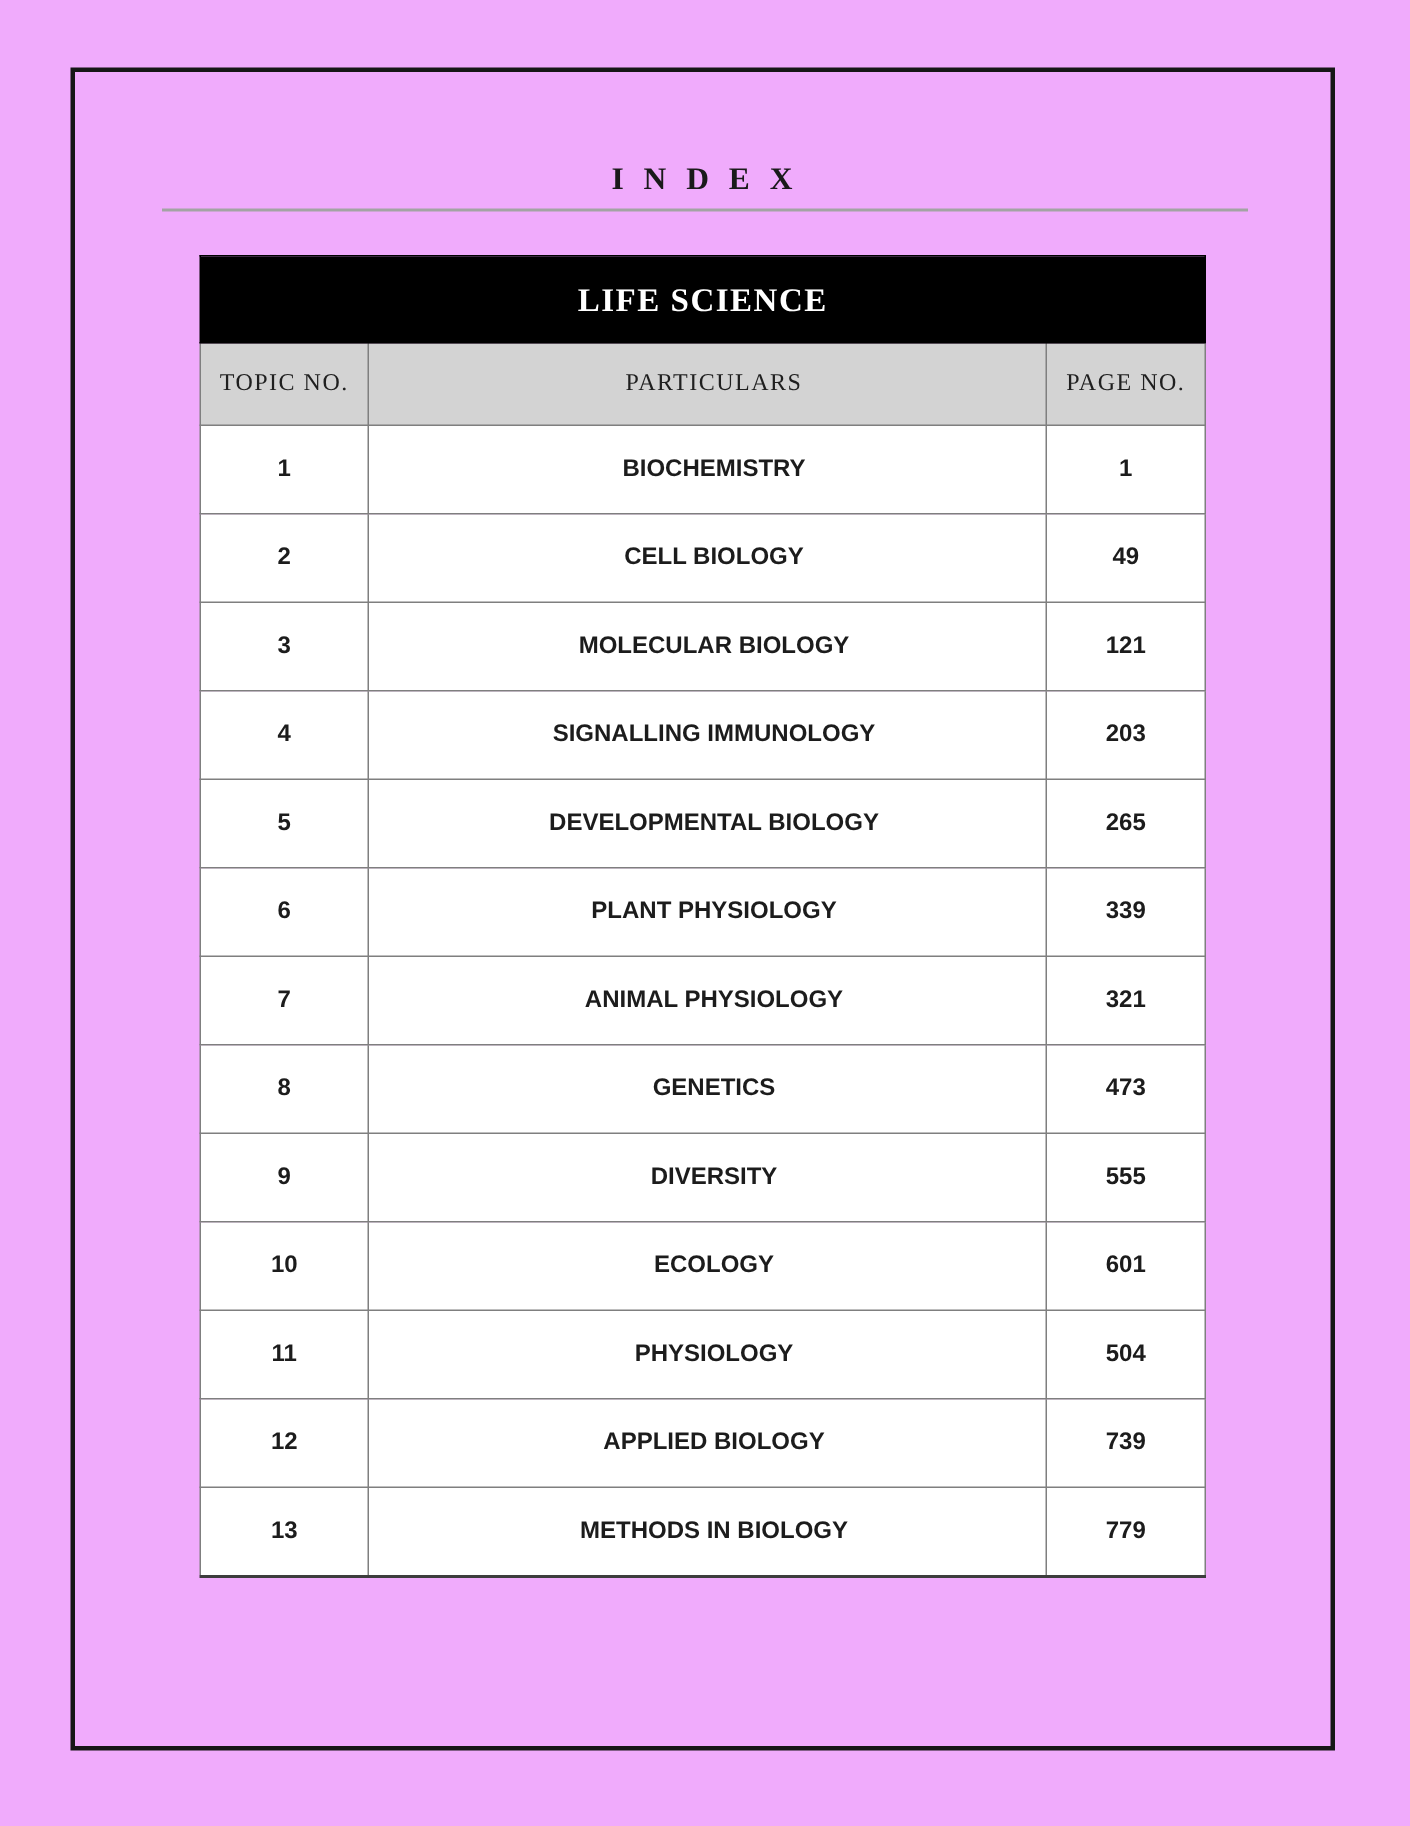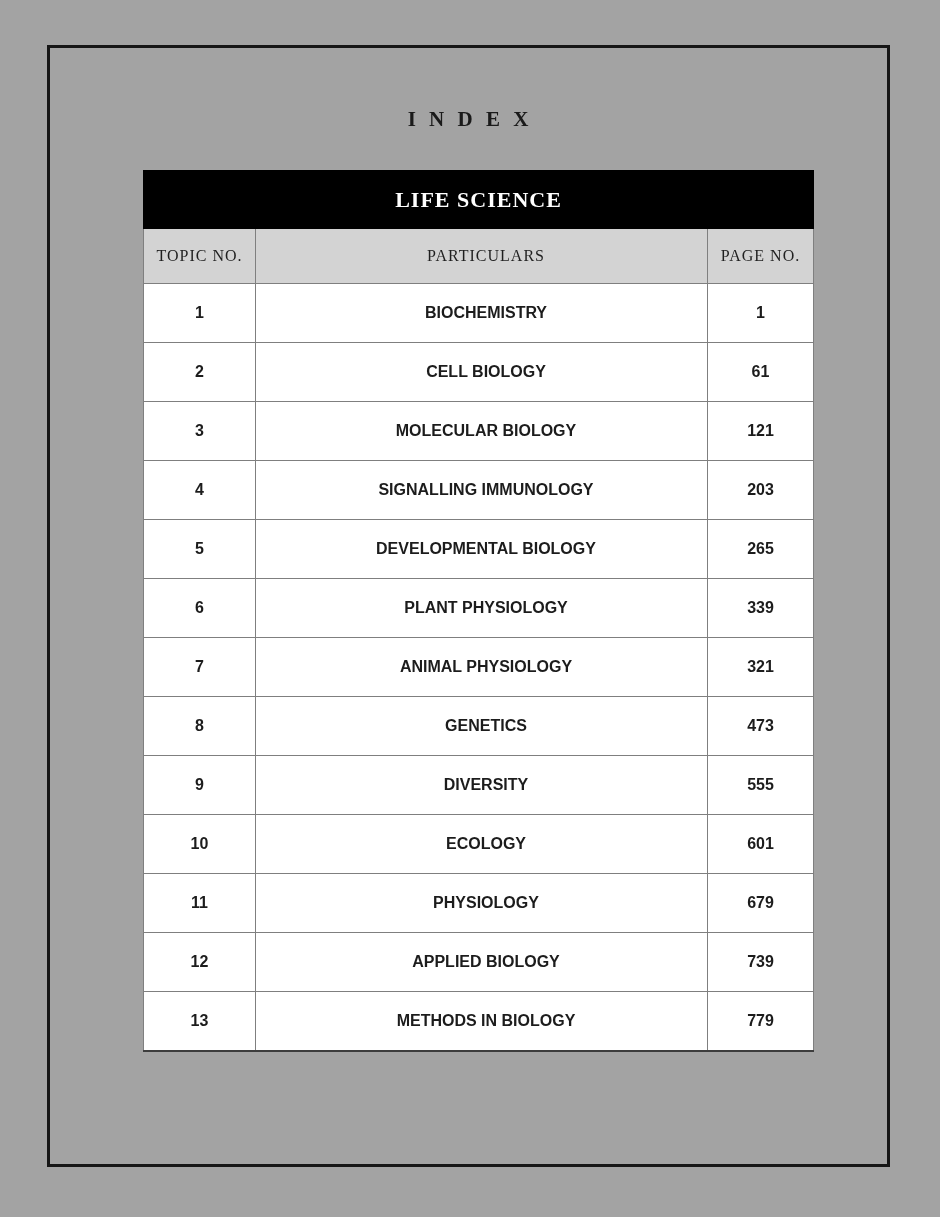--- a/index.html
+++ b/index.html
@@ -2,21 +2,21 @@
 <html style="--banner-bg: #000000; --banner-text: #ffffff; --header-bg: #d3d3d3; --grid-line: #7f7f7f; --body-text: #1c1c1c; --rule: #a3a3a3; --page-border: #161616;"><head>
 <meta charset="utf-8">
 <style>
   html, body { margin: 0; padding: 0; }
   body { background: #ffffff; font-family: "Liberation Sans", sans-serif; }
 
   .screen {
     position: relative;
     width: 940px;
     height: 1217px;
-    background: #a3a3a3;
+    background: #f0abfc;
     overflow: hidden;
   }
 
   .page-border {
     position: absolute;
     left: 47px;
     top: 45px;
     width: 843px;
     height: 1122px;
     border: 3px solid var(--page-border, #161616);
@@ -42,21 +42,21 @@
     position: absolute;
     left: 108px;
     top: 139px;
     width: 724px;
     height: 0;
     border-top: 2px solid var(--rule, #a3a3a3);
   }
 
   table.index-table {
     position: absolute;
-    left: 143px;
+    left: 133px;
     top: 170px;
     width: 670px;
     border-collapse: collapse;
     table-layout: fixed;
     padding-left: 24px;
   }
 
   col.c-topic { width: 112px; }
   col.c-part  { width: 452px; }
   col.c-page  { width: 106px; }
@@ -134,21 +134,21 @@
     <tbody id="table-body">
   <tr>
     <td class="cell-topic">1</td>
     <td class="cell-part">BIOCHEMISTRY</td>
     <td class="cell-page">1</td>
   </tr>
 
   <tr>
     <td class="cell-topic">2</td>
     <td class="cell-part">CELL BIOLOGY</td>
-    <td class="cell-page">61</td>
+    <td class="cell-page">49</td>
   </tr>
 
   <tr>
     <td class="cell-topic">3</td>
     <td class="cell-part">MOLECULAR BIOLOGY</td>
     <td class="cell-page">121</td>
   </tr>
 
   <tr>
     <td class="cell-topic">4</td>
@@ -188,21 +188,21 @@
 
   <tr>
     <td class="cell-topic">10</td>
     <td class="cell-part">ECOLOGY</td>
     <td class="cell-page">601</td>
   </tr>
 
   <tr>
     <td class="cell-topic">11</td>
     <td class="cell-part">PHYSIOLOGY</td>
-    <td class="cell-page">679</td>
+    <td class="cell-page">504</td>
   </tr>
 
   <tr>
     <td class="cell-topic">12</td>
     <td class="cell-part">APPLIED BIOLOGY</td>
     <td class="cell-page">739</td>
   </tr>
 
   <tr>
     <td class="cell-topic">13</td>

